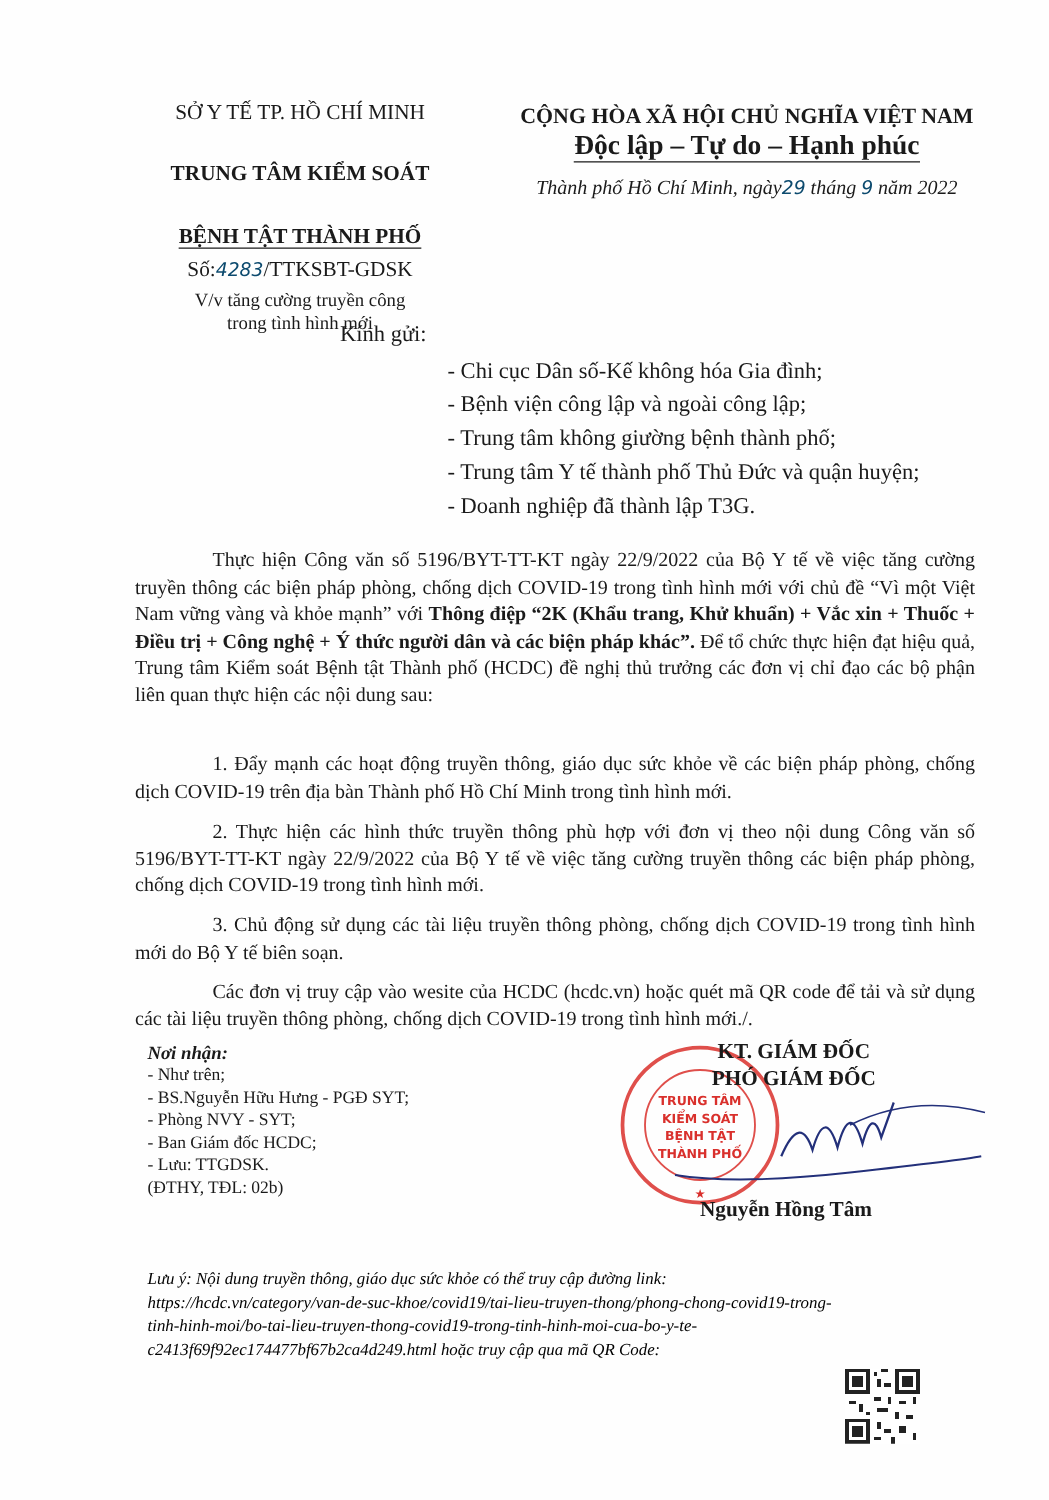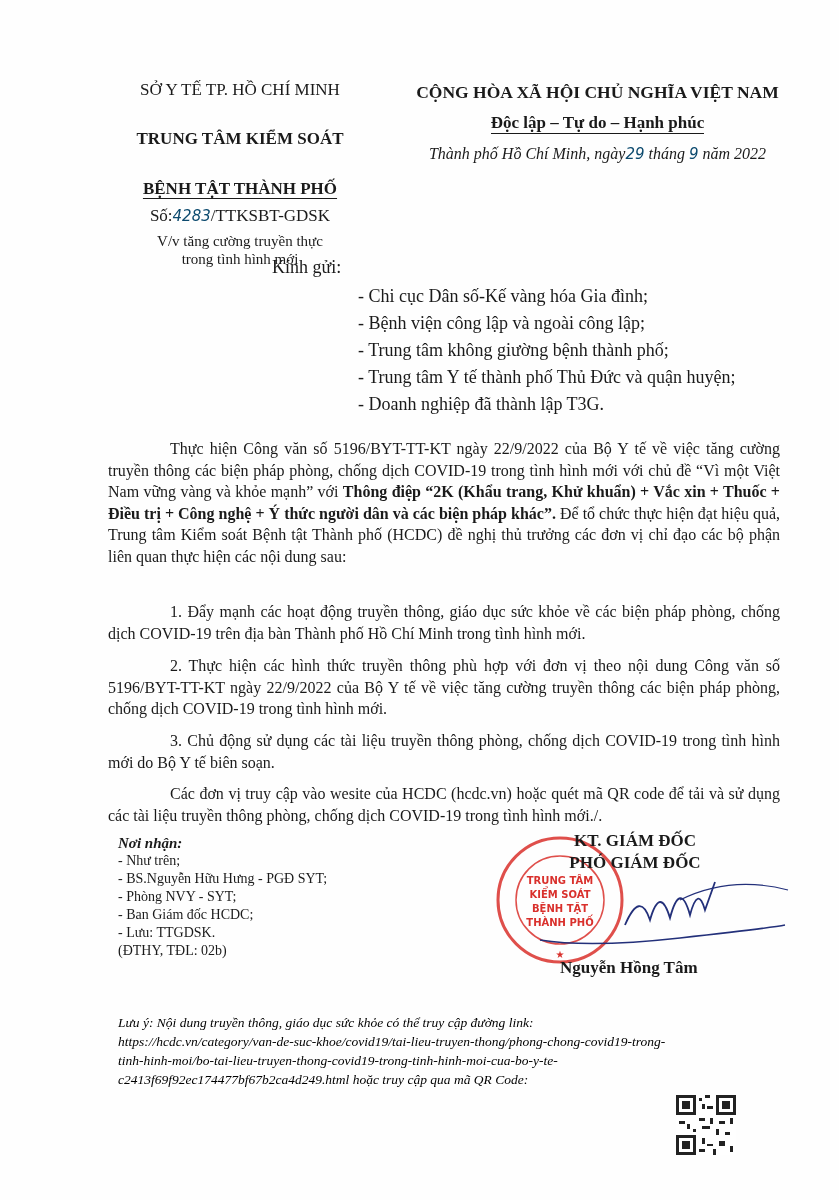--- a/index.html
+++ b/index.html
@@ -9,21 +9,21 @@
   .center { text-align:center; }
   .hdr-left { left:95px; top:80px; width:290px; }
   .hdr-left .l1 { font-size:17px; line-height:20px; }
   .hdr-left .l2, .hdr-left .l3 { font-size:17px; font-weight:bold; line-height:22px;margin-top:28px; }
   .hdr-left .l3 .ul { text-decoration:underline; text-underline-offset:4px; }
   .hdr-left .num { font-size:17px; margin-top:6px; }
   .hw { font-family:"DejaVu Sans", sans-serif; font-style:italic; color:#0c4a6e; font-size:15px; }
   .hdr-left .subj { font-size:15px; line-height:18px; margin-top:6px; }
   .hdr-right { left:390px; top:82px; width:415px; }
   .hdr-right .t1 { font-size:17.5px; font-weight:bold; }
-  .hdr-right .t2 { font-size:17px; font-weight:bold; margin-top:10px; }
+  .hdr-right .t2 { font-size:22px; font-weight:bold; margin-top:0; }
   .hdr-right .t2 span { border-bottom:1.5px solid #1a1a1a; padding-bottom:1px; }
   .hdr-right .date { font-style:italic; font-size:16px; margin-top:12px; }
   .kinh { left:272px; top:257px; font-size:18px; }
   .recips { left:358px; top:283px; font-size:18px; line-height:27px; }
   .body { left:108px; width:672px; font-size:16px; line-height:21.5px; text-align:justify; }
   .para { text-indent:62px; margin:0; }
   .noinhan { left:118px; top:834px; font-size:14px; line-height:18px; }
   .noinhan .title { font-weight:bold; font-style:italic; font-size:15px; }
   .sign { left:520px; top:830px; width:230px; }
   .sign .s1, .sign .s2 { font-weight:bold; font-size:17px; line-height:22px; }
@@ -35,38 +35,38 @@
 <body>
 
 <div class="abs hdr-left center">
   <div class="l1">SỞ Y TẾ TP. HỒ CHÍ MINH</div>
   <div class="l2">TRUNG TÂM KIỂM SOÁT</div>
   <div class="l3"><span class="ul">BỆNH TẬT THÀNH PHỐ</span></div>
   <div class="num">
     <span>Số:</span><span class="hw">4283</span><span>/TTKSBT-GDSK</span>
   </div>
   <div class="subj">
-    <div>V/v tăng cường truyền thực</div>
+    <div>V/v tăng cường truyền công</div>
     <div>trong tình hình mới</div>
   </div>
 </div>
 
 <div class="abs hdr-right center">
   <div class="t1">CỘNG HÒA XÃ HỘI CHỦ NGHĨA VIỆT NAM</div>
   <div class="t2"><span>Độc lập – Tự do – Hạnh phúc</span></div>
   <div class="date">
     <span>Thành phố Hồ Chí Minh, ngày</span><span class="hw">29</span>
     <span>tháng</span> <span class="hw">9</span>
     <span>năm 2022</span>
   </div>
 </div>
 
 <div class="abs kinh">Kính gửi:</div>
 <div class="abs recips">
-  <div>- Chi cục Dân số-Kế vàng hóa Gia đình;</div>
+  <div>- Chi cục Dân số-Kế không hóa Gia đình;</div>
   <div>- Bệnh viện công lập và ngoài công lập;</div>
   <div>- Trung tâm không giường bệnh thành phố;</div>
   <div>- Trung tâm Y tế thành phố Thủ Đức và quận huyện;</div>
   <div>- Doanh nghiệp đã thành lập T3G.</div>
 </div>
 
 <div class="abs body" style="top:438px;">
   <p class="para"><span>Thực hiện Công văn số 5196/BYT-TT-KT ngày 22/9/2022 của Bộ Y tế về việc tăng cường truyền thông các biện pháp phòng, chống dịch COVID-19 trong tình hình mới với chủ đề “Vì một Việt Nam vững vàng và khỏe mạnh” với </span><b>Thông điệp “2K (Khẩu trang, Khử khuẩn) + Vắc xin + Thuốc + Điều trị + Công nghệ + Ý thức người dân và các biện pháp khác”.</b><span> Để tổ chức thực hiện đạt hiệu quả, Trung tâm Kiểm soát Bệnh tật Thành phố (HCDC) đề nghị thủ trưởng các đơn vị chỉ đạo các bộ phận liên quan thực hiện các nội dung sau:</span></p>
 </div>
 <div class="abs body" style="top:601px;">

